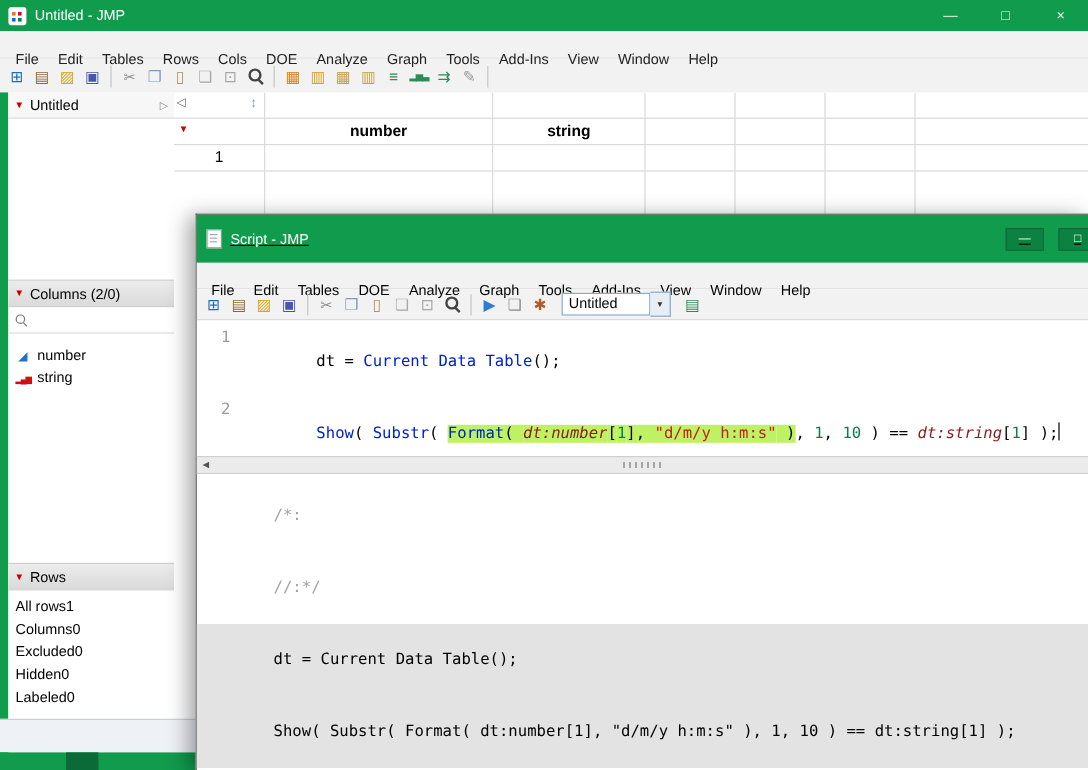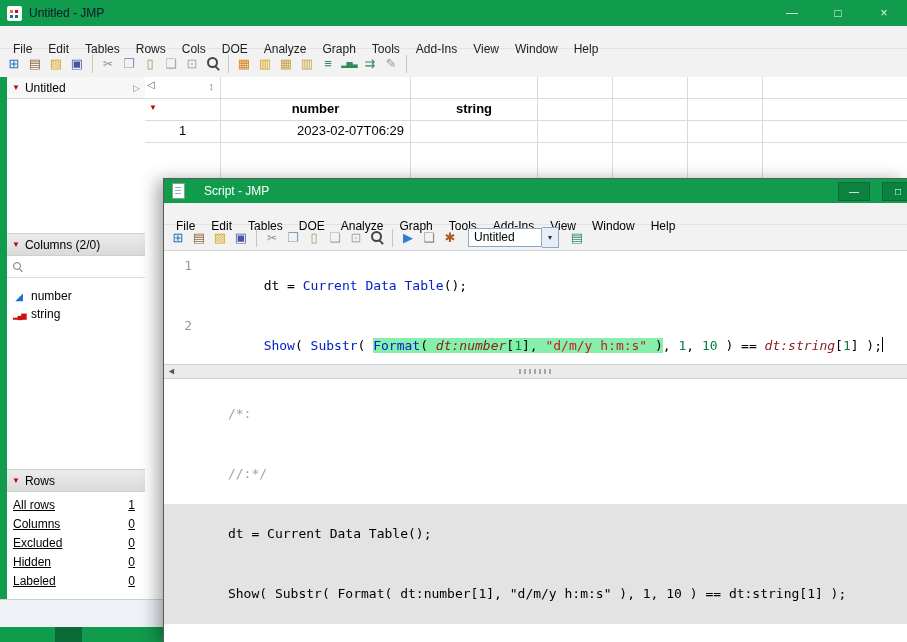--- a/index.html
+++ b/index.html
@@ -2,21 +2,21 @@
 <html><head>
 <meta charset="utf-8">
 <style>
   html,body{margin:0;padding:0;}
   body{width:907px;height:642px;position:relative;overflow:hidden;background:#fff;
        font-family:"Liberation Sans",sans-serif;-webkit-font-smoothing:antialiased;}
 
   
   .main-window{position:absolute;inset:0;background:#fff;}
   .titlebar{height:26px;background:#109b4d;display:flex;align-items:center;gap:7px;padding-left:7px;}
-  .titlebar .title{color:#0f172a;font-size:12px;text-align:center;}
+  .titlebar .title{color:#ffffff;font-size:12px;text-align:center;}
   .jmp-logo{width:15px;height:15px;background:#fff;border-radius:2px;position:relative;flex:none;}
   .jmp-logo::before{content:"";position:absolute;width:3px;height:3px;left:3px;top:4px;background:#e87722;
       box-shadow:5px 0 0 #c8102e,5px 5px 0 #00843d,0 5px 0 #0072ce;}
   .win-btns{margin-left:auto;display:flex;}
   .win-btn{width:46px;height:26px;color:#eaf6ee;display:flex;align-items:center;justify-content:center;font-size:12px;}
   .menubar{height:22px;display:flex;align-items:center;background:#f2f2f2;padding-left:5px;font-size:12px;color:#222;border-bottom:1px solid #e3e3e3;}
   .menu-item{padding:2px 8px;margin-top:24px;}
   .toolbar{height:29px;display:flex;align-items:center;background:#f2f2f2;padding-left:4px;border-bottom:1px solid #d4d4d4;}
   .tb-group{display:flex;align-items:center;gap:1px;}
   .tbsep{width:1px;height:18px;background:#c6c6c6;margin:0 5px;flex:none;}
@@ -52,38 +52,38 @@
   .search-row{height:21px;border-bottom:1px solid #dcdcdc;display:flex;align-items:center;padding:0 5px;flex:none;}
   .mini-mag{width:12px;height:12px;position:relative;display:inline-block;}
   .mini-mag::before{content:"";width:6px;height:6px;border:1px solid #777;border-radius:50%;position:absolute;left:1px;top:1px;}
   .mini-mag::after{content:"";width:4px;height:1px;background:#777;position:absolute;left:7px;top:9px;transform:rotate(45deg);}
   .columns-list{height:182px;padding-top:9px;flex:none;}
   .col-item{display:flex;align-items:center;gap:6px;padding:2px 6px;}
   .colicon{width:12px;display:inline-block;text-align:center;}
   .colicon.continuous::before{content:"◢";color:#1f6fd0;font-size:10px;}
   .colicon.nominal::before{content:"▂▄▆";color:#cc1111;font-size:7px;letter-spacing:-1px;}
   .rows-list{padding-top:4px;}
-  .row-stat{display:flex;justify-content:space-between;padding:1px 10px 1px 6px;line-height:17px;text-decoration:underline;}
+  .row-stat{display:flex;justify-content:flex-start;padding:1px 10px 1px 6px;line-height:17px;}
 
   
   .grid-area{position:absolute;left:145px;top:0;right:0;bottom:42px;background:#fff;overflow:hidden;font-size:13px;}
   .vline{position:absolute;top:0;bottom:0;width:1px;background:#dadada;}
   .hline{position:absolute;left:0;right:0;height:1px;background:#dadada;}
   .corner{position:absolute;left:0;top:0;width:76px;height:43px;}
   .corner-collapse{position:absolute;left:2px;top:2px;font-size:10px;color:#666;}
   .corner-sort{position:absolute;right:7px;top:3px;font-size:11px;color:#7d97b5;}
   .corner-red{position:absolute;left:4px;top:26px;color:#c40000;font-size:8px;}
   .colhead{position:absolute;top:21px;height:22px;line-height:22px;text-align:center;font-weight:bold;}
   .rownum{position:absolute;left:0;top:43px;width:75px;height:22px;line-height:22px;text-align:center;}
   .cell{position:absolute;top:43px;height:22px;line-height:22px;white-space:nowrap;overflow:hidden;}
 
   
   .script-window{position:absolute;left:163px;top:178px;right:0;bottom:0;background:#fff;
      border-left:1px solid #5a5a5a;border-top:1px solid #5a5a5a;box-shadow:-6px 2px 16px rgba(0,0,0,.35);z-index:10;}
-  .script-titlebar{height:24px;background:#109b4d;display:flex;align-items:center;gap:19px;padding-left:8px;overflow:hidden;}
+  .script-titlebar{height:40px;background:#109b4d;display:flex;align-items:center;gap:7px;padding-left:8px;overflow:hidden;text-decoration:underline;}
   .script-titlebar .title{color:#fff;font-size:12px;}
   .doc-icon{width:11px;height:14px;background:#fff;border:1px solid #7aa98c;position:relative;flex:none;}
   .doc-icon::before{content:"";position:absolute;left:2px;top:3px;width:6px;height:1px;background:#9ab;box-shadow:0 3px 0 #9ab,0 6px 0 #9ab;}
   .s-btns{margin-left:auto;display:flex;gap:12px;}
   .s-btn{width:30px;height:17px;border:1px solid #0a6b38;background:#0c8240;color:#fff;font-size:10px;display:flex;align-items:center;justify-content:center;flex:none;}
   .s-btn.clip{margin-right:-7px;}
   .script-menubar{height:21px;display:flex;align-items:center;background:#f2f2f2;padding-left:4px;font-size:12px;border-bottom:1px solid #e3e3e3;}
   .script-toolbar{height:25px;display:flex;align-items:center;background:#f2f2f2;padding-left:4px;border-bottom:1px solid #d4d4d4;}
   .combo{display:flex;align-items:center;margin-left:8px;}
   .combo-box{width:62px;height:17px;background:#fff;border:1px solid #8aa8c8;font-size:12px;padding:0 5px;line-height:17px;}
@@ -92,21 +92,21 @@
   .editor{position:relative;height:108px;background:#fff;font-family:"DejaVu Sans Mono",monospace;font-size:13px;padding-top:5px;}
   .code-line{display:flex;line-height:20px;white-space:pre;}
   .lnum{width:28px;text-align:right;padding-right:9px;color:#9a9a9a;flex:none;}
   .code{white-space:pre;}
   .plain{color:#000;}
   .fn{color:#0021cc;text-align:center;}
   .col{color:#8b1a1a;font-style:italic;}
   .str{color:#c02020;}
   .num{color:#0a7d46;}
   .cmt{color:#a3a3a3;}
-  .hl{background:#86efac;}
+  .hl{background:#bef264;}
   .caret{display:inline-block;width:1px;height:15px;background:#000;vertical-align:-2px;}
 
   .splitter{height:13px;background:#ebebeb;border-top:1px solid #cfcfcf;border-bottom:1px solid #cfcfcf;position:relative;}
   .splitter-arrow{position:absolute;left:3px;top:1px;font-size:9px;color:#555;}
   .splitter-grip{position:absolute;left:50%;transform:translateX(-50%);top:4px;width:34px;height:5px;
      background:repeating-linear-gradient(90deg,#a5a5a5 0 2px,transparent 2px 5px);}
 
   .log{padding-top:5px;font-family:"DejaVu Sans Mono",monospace;font-size:13px;}
   .log-line{line-height:20px;min-height:20px;white-space:pre;padding-left:17px;}
   .log-line.band{background:#e3e3e3;}
@@ -252,21 +252,20 @@
       <div class="corner">
         <span class="corner-collapse">◁</span>
         <span class="corner-sort">↕</span>
         <span class="corner-red">▼</span>
       </div>
 
       <div class="colhead" style="left:76px;width:189px">number</div>
       <div class="colhead" style="left:266px;width:126px">string</div>
 
       <div class="rownum">1</div>
-      <div class="cell" style="left:76px;width:183px;text-align:right;padding-right:5px">2023-02-07T06:29</div>
     </div>
 
     <div class="status-strip"></div>
     <div class="green-bottom">
       <span class="dark-sq"></span>
     </div>
   </div>
 </div>
 
 <div class="script-window">

